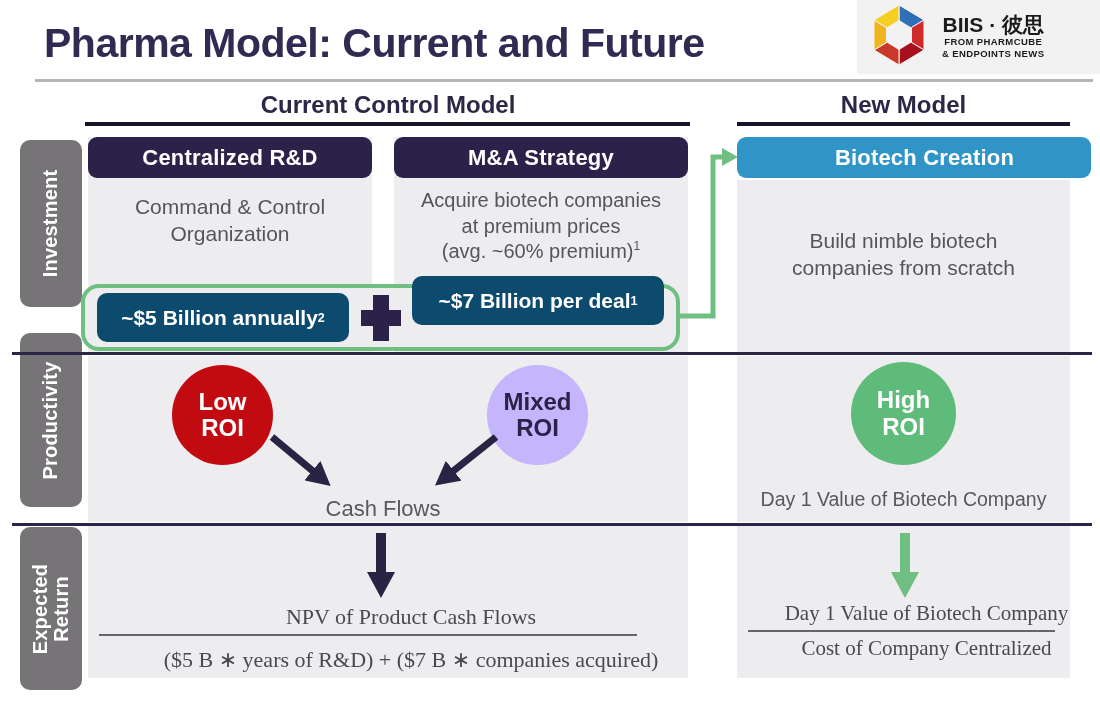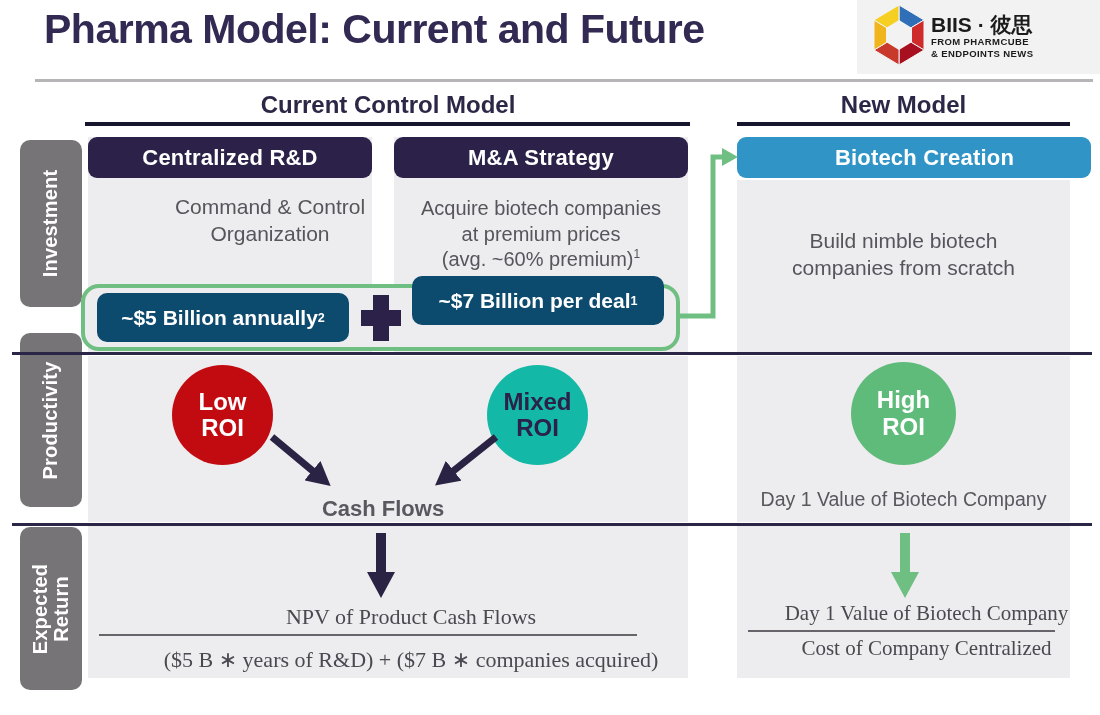--- a/index.html
+++ b/index.html
@@ -4,27 +4,27 @@
 <style>
   html,body{margin:0;padding:0;background:#ffffff;}
   .stage{
     position:relative;width:1100px;height:715px;overflow:hidden;background:#ffffff;
     font-family:"Liberation Sans", sans-serif;
   }
   .abs{position:absolute;}
   .serif{font-family:"Liberation Serif", serif;padding-left:23px;}
 
   .page-title{
-    left:44px;top:6px;width:820px;
+    left:44px;top:20px;width:820px;
     font-size:41px;font-weight:800;color:#322a52;letter-spacing:-0.5px;white-space:nowrap;
   }
   .title-rule{left:35px;top:79px;width:1058px;height:3px;background:#b6b4b6;}
 
   .logo-box{left:857px;top:0;width:243px;height:74px;background:#f3f2f2;
-    display:flex;align-items:center;gap:0;padding-left:10px;box-sizing:border-box;}
+    display:flex;align-items:center;gap:11px;padding-left:10px;box-sizing:border-box;text-align:center;}
   .logo-text .nm{font-size:21px;font-weight:800;color:#1b1b1b;line-height:1.05;}
   .logo-text .sub{font-size:9.5px;font-weight:700;color:#1b1b1b;letter-spacing:0.4px;line-height:1.25;}
 
   .col-title{font-size:24px;font-weight:800;color:#2c2747;text-align:center;}
   .col-rule{height:4px;background:#17142d;}
 
   .side{
     background:#767477;border-radius:10px;width:62px;left:20px;
     display:flex;align-items:center;justify-content:center;
   }
@@ -59,21 +59,21 @@
   }
   .plus{left:361px;top:295px;width:40px;height:46px;}
   .plus::before{content:"";position:absolute;left:0;top:15px;width:40px;height:16px;background:#2c2148;}
   .plus::after{content:"";position:absolute;left:12px;top:0;width:16px;height:46px;background:#2c2148;}
 
   .circle{
     border-radius:50%;display:flex;align-items:center;justify-content:center;
     text-align:center;font-weight:800;font-size:24px;line-height:1.1;white-space:pre-line;
   }
   .circle.red{background:#c20a11;color:#ffffff;}
-  .circle.yellow{background:#14b8a6;color:#2c2148;}
+  .circle.yellow{background:#c4b5fd;color:#2c2148;}
   .circle.green{background:#5fbb7a;color:#ffffff;}
 
   .flow-label{color:#5a585f;text-align:center;}
 
   .frac-line{background:#67656b;height:2px;}
   .frac-text{color:#4b4950;text-align:center;white-space:nowrap;}
 
   .caption{
     left:0;top:686px;width:1100px;text-align:center;
     font-weight:700;font-size:21px;color:#000000;
@@ -134,23 +134,23 @@
   <div class="abs panel" style="left:88px;top:526px;width:600px;height:152px;"></div>
   <div class="abs panel" style="left:737px;top:526px;width:333px;height:152px;"></div>
 
   <div class="abs divider" style="top:352px;"></div>
   <div class="abs divider" style="top:523px;"></div>
 
   <div class="abs hdr dark" style="left:88px;top:137px;width:284px;">Centralized R&amp;D</div>
   <div class="abs hdr dark" style="left:394px;top:137px;width:294px;">M&amp;A Strategy</div>
   <div class="abs hdr blue" style="left:737px;top:137px;width:333px;padding-left:21px;">Biotech Creation</div>
 
-  <div class="abs body-text" style="left:88px;top:194px;width:284px;font-size:21px;padding-left:40px;">Command &amp; Control
+  <div class="abs body-text" style="left:88px;top:194px;width:284px;font-size:21px;">Command &amp; Control
 Organization</div>
-  <div class="abs body-text" style="left:394px;top:188px;width:294px;font-size:20px;margin-top:8px;"><span>Acquire biotech companies
+  <div class="abs body-text" style="left:394px;top:188px;width:294px;font-size:20px;"><span>Acquire biotech companies
 at premium prices
 (avg. ~60% premium)</span><sup>1</sup></div>
   <div class="abs body-text" style="left:737px;top:228px;width:333px;font-size:21px;">Build nimble biotech
 companies from scratch</div>
 
   <div class="abs cost-box"></div>
   <div class="abs pill" style="left:97px;top:293px;width:252px;">
       <span>~$5 Billion annually</span>
       <sup>2</sup>
     </div>
@@ -160,21 +160,21 @@
       <sup>1</sup>
     </div>
 
   <div class="abs circle red" style="left:172px;top:365px;width:101px;height:100px;">Low
 ROI</div>
   <div class="abs circle yellow" style="left:487px;top:365px;width:101px;height:100px;">Mixed
 ROI</div>
   <div class="abs circle green" style="left:851px;top:362px;width:105px;height:103px;">High
 ROI</div>
 
-  <div class="abs flow-label" style="left:238px;top:496px;width:290px;font-size:22px;font-weight:bold;">Cash Flows</div>
+  <div class="abs flow-label" style="left:238px;top:496px;width:290px;font-size:22px;">Cash Flows</div>
   <div class="abs flow-label" style="left:737px;top:488px;width:333px;font-size:19.5px;">Day 1 Value of Biotech Company</div>
 
   <div class="abs frac-text serif" style="left:88px;top:604px;width:600px;font-size:22px;">NPV of Product Cash Flows</div>
   <div class="abs frac-line" style="left:99px;top:634px;width:538px;"></div>
   <div class="abs frac-text serif" style="left:88px;top:641px;width:600px;font-size:22px;margin-top:6px;">($5 B ∗ years of R&amp;D) + ($7 B ∗ companies acquired)</div>
 
   <div class="abs frac-text serif" style="left:737px;top:601px;width:333px;font-size:21px;">Day 1 Value of Biotech Company</div>
   <div class="abs frac-line" style="left:748px;top:630px;width:307px;"></div>
   <div class="abs frac-text serif" style="left:737px;top:636px;width:333px;font-size:21px;">Cost of Company Centralized</div>
 

